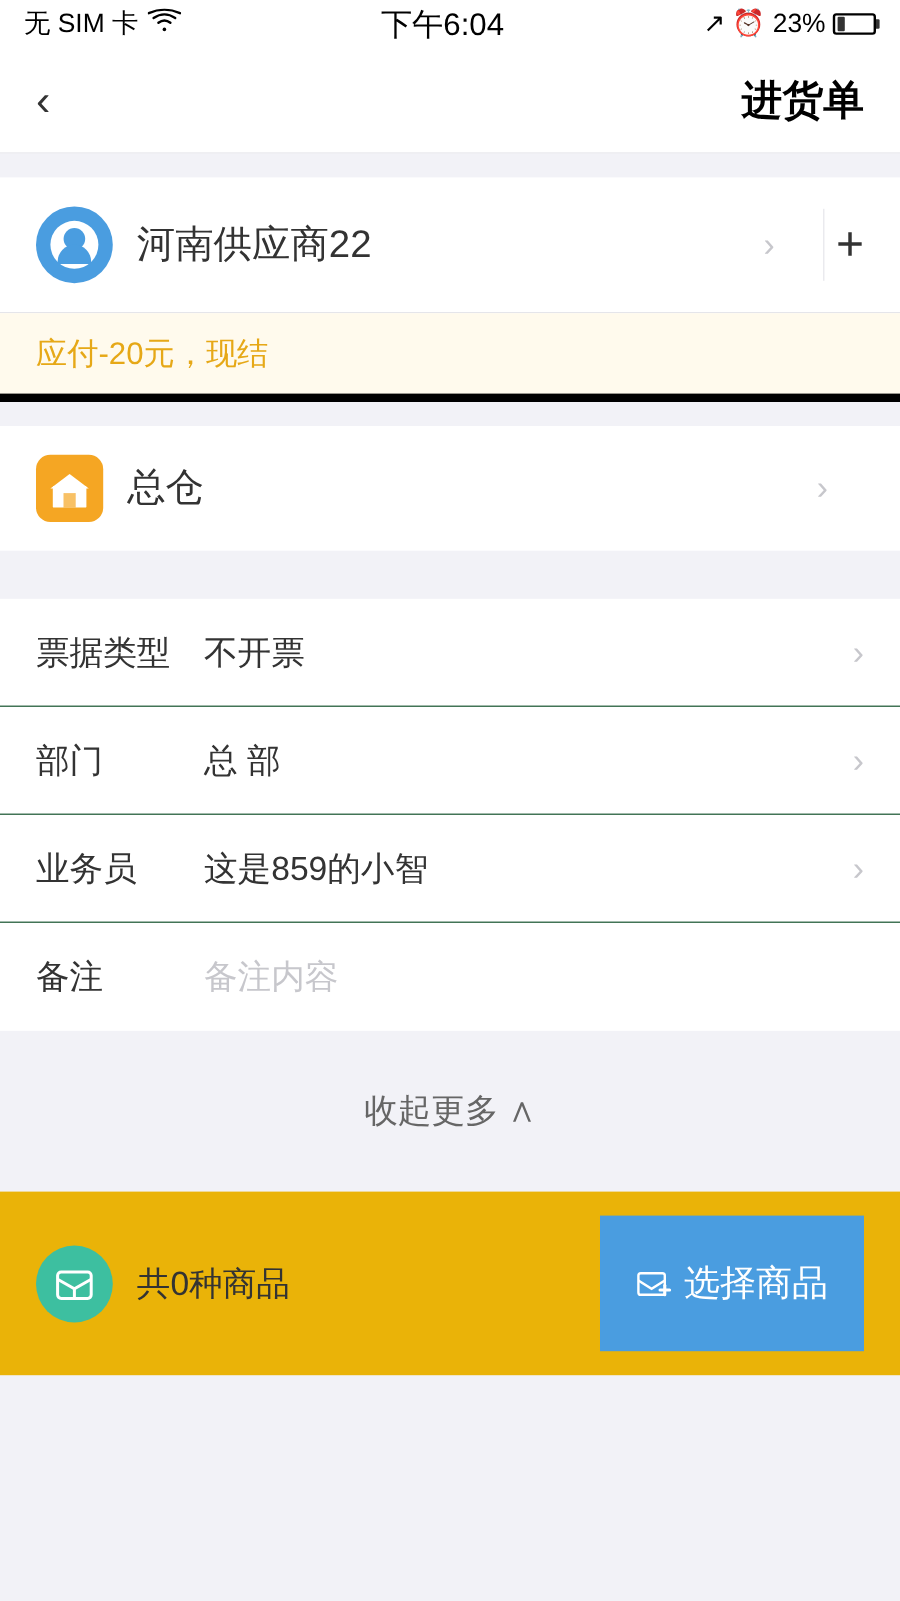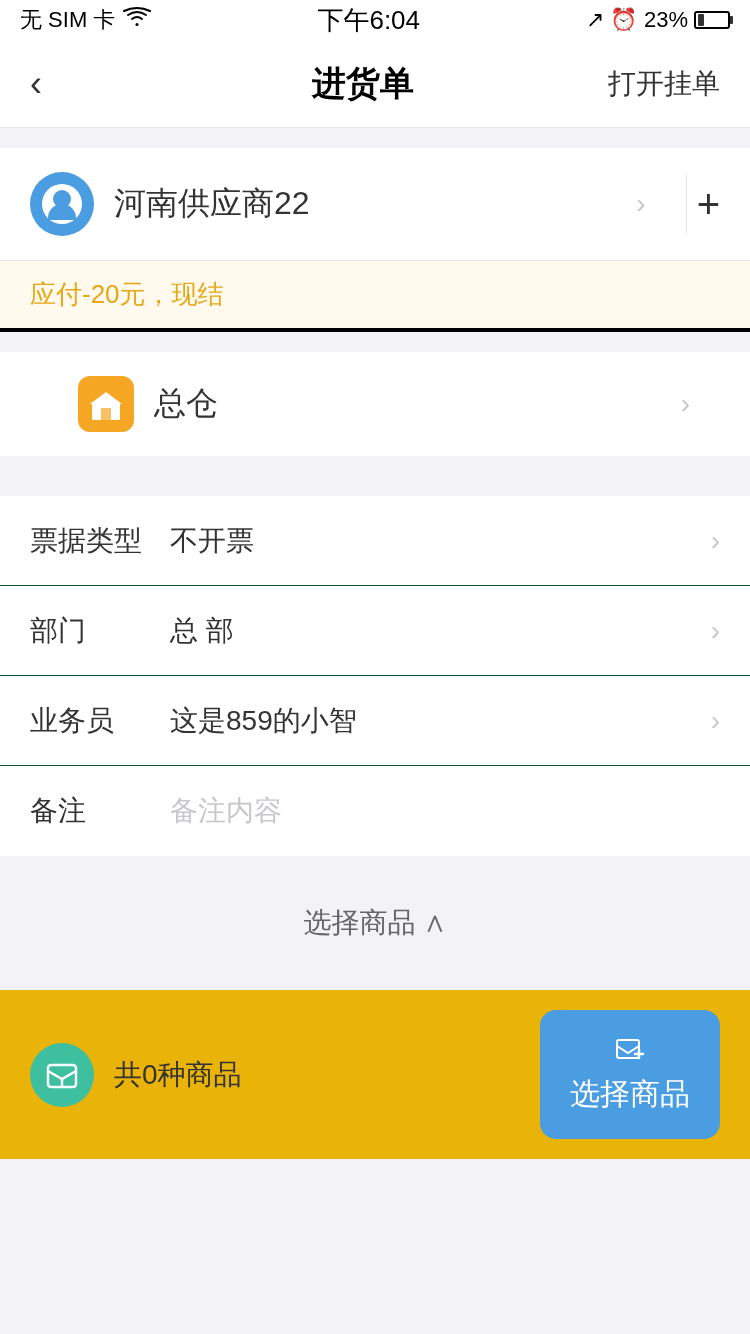--- a/index.html
+++ b/index.html
@@ -138,31 +138,30 @@
       cursor: pointer;
       line-height: 1;
     }
 
     
     .notice-bar {
       background: #fffaed;
       padding: 16px 30px;
       font-size: 26px;
       color: #e6a817;
-      border-bottom: 4px solid #000000;
+      border-bottom: 7px solid #000000;
     }
 
     
     .warehouse-row {
       display: flex;
       align-items: center;
       padding: 24px 30px;
       background: #fff;
       cursor: pointer;
-      margin-left: 48px;
     }
     .warehouse-icon {
       width: 56px;
       height: 56px;
       border-radius: 12px;
       background: #f5a623;
       display: flex;
       align-items: center;
       justify-content: center;
       margin-right: 20px;
@@ -248,28 +247,27 @@
     }
     .product-count {
       flex: 1;
       font-size: 28px;
       color: #333;
     }
     .select-btn {
       background: #4a9de0;
       color: #fff;
       border: none;
-      border-radius: 16px;
-      padding: 24px 30px;
+      border-radius: 0;
+      padding: 36px 30px;
       font-size: 30px;
       display: flex;
       align-items: center;
       gap: 10px;
       cursor: pointer;
-      flex-direction: column;
     }
 
     .vertical-divider {
       width: 1px;
       height: 60px;
       background: #e5e5ea;
       margin: 0 10px;
     }
   </style>
 </head>
@@ -295,21 +293,20 @@
     <div class="battery-icon">
       <div class="battery-fill"></div>
       <div class="battery-tip"></div>
     </div>
   </div>
 </div>
 
 <div class="nav-bar">
   <span class="nav-back">‹</span>
   <span class="nav-title">进货单</span>
-  <span class="nav-action">打开挂单</span>
 </div>
 
 <div class="section-gap"></div>
 
 <div class="card">
   <div class="supplier-row">
     <div class="supplier-avatar">
       <div class="supplier-avatar-inner"></div>
     </div>
     <span class="supplier-name">河南供应商22</span>
@@ -362,21 +359,21 @@
     <span class="form-chevron">›</span>
   </div>
 
   <div class="form-row">
     <span class="form-label">备注</span>
     <span class="form-placeholder">备注内容</span>
   </div>
 </div>
 
 <div class="collapse-bar">
-  <span>选择商品 ∧</span>
+  <span>收起更多 ∧</span>
 </div>
 
 <div class="bottom-bar">
   <div class="product-icon">
     <svg width="40" height="40" viewBox="0 0 40 40">
       <rect x="6" y="10" width="28" height="22" rx="3" fill="none" stroke="#fff" stroke-width="2.5"></rect>
       <polyline points="6,16 20,24 34,16" fill="none" stroke="#fff" stroke-width="2.5"></polyline>
       <line x1="20" y1="24" x2="20" y2="32" stroke="#fff" stroke-width="2.5"></line>
     </svg>
   </div>

